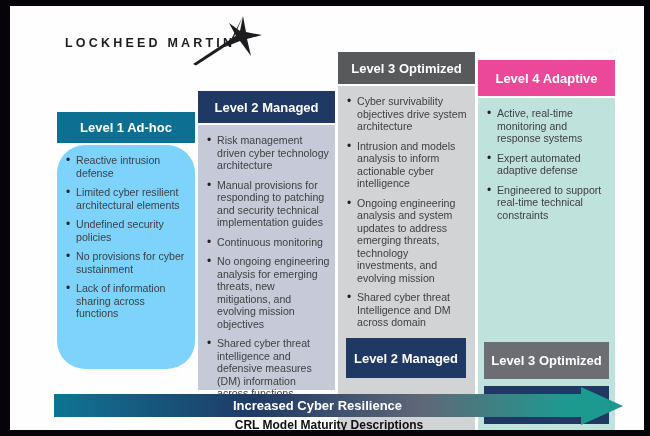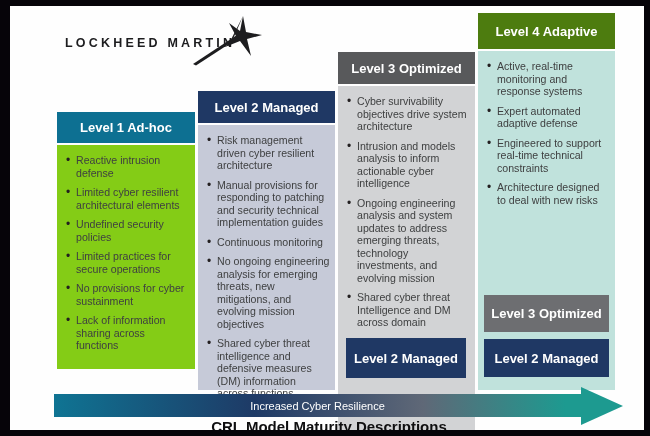--- a/index.html
+++ b/index.html
@@ -39,29 +39,29 @@
     text-align: center;
   }
   .col-body {
     margin-top: 2px;
     box-sizing: border-box;
     padding: 9px 5px 1px 8px;
     position: relative;
   }
   .col1 { left: 47px; top: 106px; width: 138px; }
   .col1 .col-header { background: #0d7092; }
-  .col1 .col-body  { background: #84cc16; height: 224px; }
+  .col1 .col-body  { background: #7dd3fc; height: 224px; border-radius: 28px; }
   .col2 { left: 188px; top: 85px; }
   .col2 .col-header { background: #1f3864; height: 32px; }
   .col2 .col-body  { background: #c6cad8; height: 265px; }
   .col3 { left: 328px; top: 46px; }
   .col3 .col-header { background: #58595b; height: 32px; }
   .col3 .col-body  { background: #d2d3d5; height: 388px; }
   .col4 { left: 468px; top: 7px; }
-  .col4 .col-header { background: #4d7c0f; height: 36px; }
+  .col4 .col-header { background: #ec4899; height: 36px; margin-top: 47px; }
   .col4 .col-body  { background: #c0e2dc; height: 339px; }
   
   ul.bullets {
     list-style: none; margin: 0; padding: 0;
     font-size: 10.6px; line-height: 1.18; color: #3f4041;
   }
   ul.bullets li {
     position: relative;
     padding-left: 11px;
     margin-bottom: 7px;
@@ -97,27 +97,27 @@
     position: absolute; left: 527px; top: 0;
     width: 0; height: 0;
     border-top: 19px solid transparent;
     border-bottom: 19px solid transparent;
     border-left: 42px solid #1d9a90;
   }
   .arrow-label {
     position: absolute; left: 0; top: 7px;
     width: 527px; height: 23px;
     display: flex; align-items: center; justify-content: center;
-    color: #ffffff; font-weight: normal; font-size: 11px;
+    color: #ffffff; font-weight: bold; font-size: 13px;
   }
   
   .caption {
     position: absolute; left: 0; top: 412px; width: 638px;
     text-align: center;
-    font-size: 15px; font-weight: bold; color: #0f0f10;
+    font-size: 12px; font-weight: bold; color: #0f0f10;
   }
 </style>
 </head>
 <body>
 
 <div class="frame">
 
   <div class="logo">
     <span class="logo-text">LOCKHEED MARTIN</span>
     <svg class="logo-star" width="78" height="52" viewBox="0 0 78 52" aria-hidden="true">
@@ -127,32 +127,31 @@
     </svg>
   </div>
 
   <div class="column col1">
     <div class="col-header">Level 1 Ad-hoc</div>
     <div class="col-body">
       <ul class="bullets">
           <li>Reactive intrusion defense</li>
           <li>Limited cyber resilient architectural elements</li>
           <li>Undefined security policies</li>
-          <li>Limited practices for secure operations</li>
           <li>No provisions for cyber sustainment</li>
           <li>Lack of information sharing across functions</li>
         </ul>
     </div>
   </div>
 
   <div class="column col2">
     <div class="col-header">Level 2 Managed</div>
     <div class="col-body">
       <ul class="bullets">
-          <li>Risk management driven cyber resilient architecture</li>
+          <li>Risk management driven cyber technology architecture</li>
           <li>Manual provisions for responding to patching and security technical implementation guides</li>
           <li>Continuous monitoring</li>
           <li>No ongoing engineering analysis for emerging threats, new mitigations, and evolving mission objectives</li>
           <li>Shared cyber threat intelligence and defensive measures (DM) information across functions</li>
         </ul>
     </div>
   </div>
 
   <div class="column col3">
     <div class="col-header">Level 3 Optimized</div>
@@ -167,21 +166,20 @@
     </div>
   </div>
 
   <div class="column col4">
     <div class="col-header">Level 4 Adaptive</div>
     <div class="col-body">
       <ul class="bullets">
           <li>Active, real-time monitoring and response systems</li>
           <li>Expert automated adaptive defense</li>
           <li>Engineered to support real-time technical constraints</li>
-          <li>Architecture designed to deal with new risks</li>
         </ul>
       <div class="badge badge-gray col4-badge-l3">Level 3 Optimized</div>
       <div class="badge badge-navy col4-badge-l2">Level 2 Managed</div>
     </div>
   </div>
 
   <div class="arrow">
     <div class="arrow-shaft"></div>
     <div class="arrow-head"></div>
     <div class="arrow-label">Increased Cyber Resilience</div>

